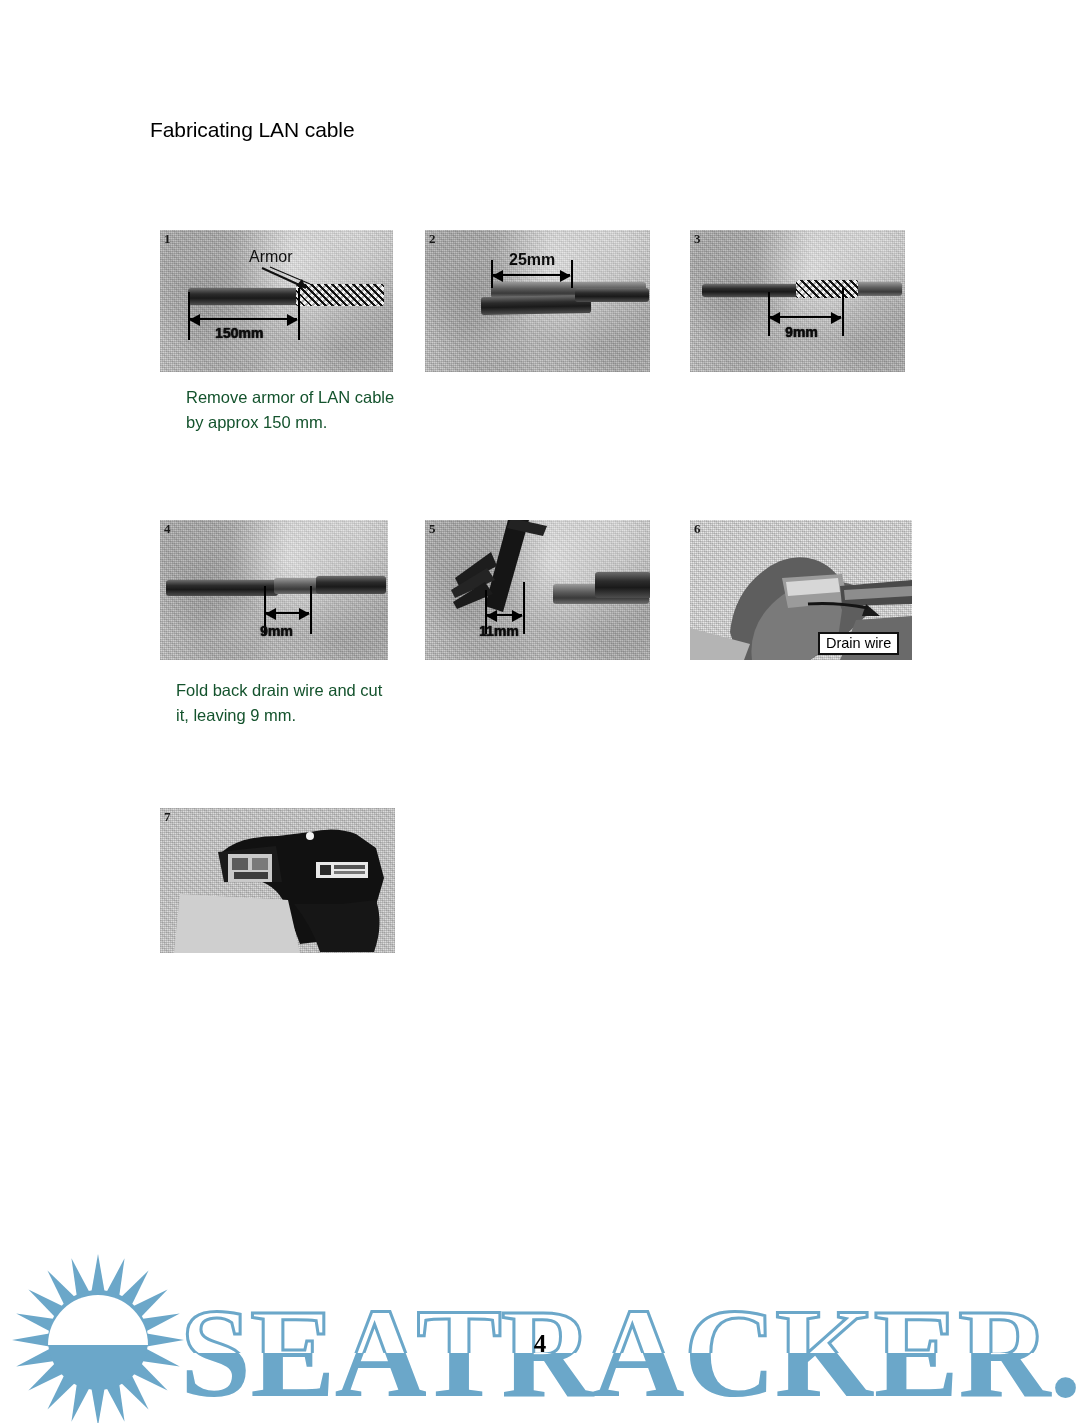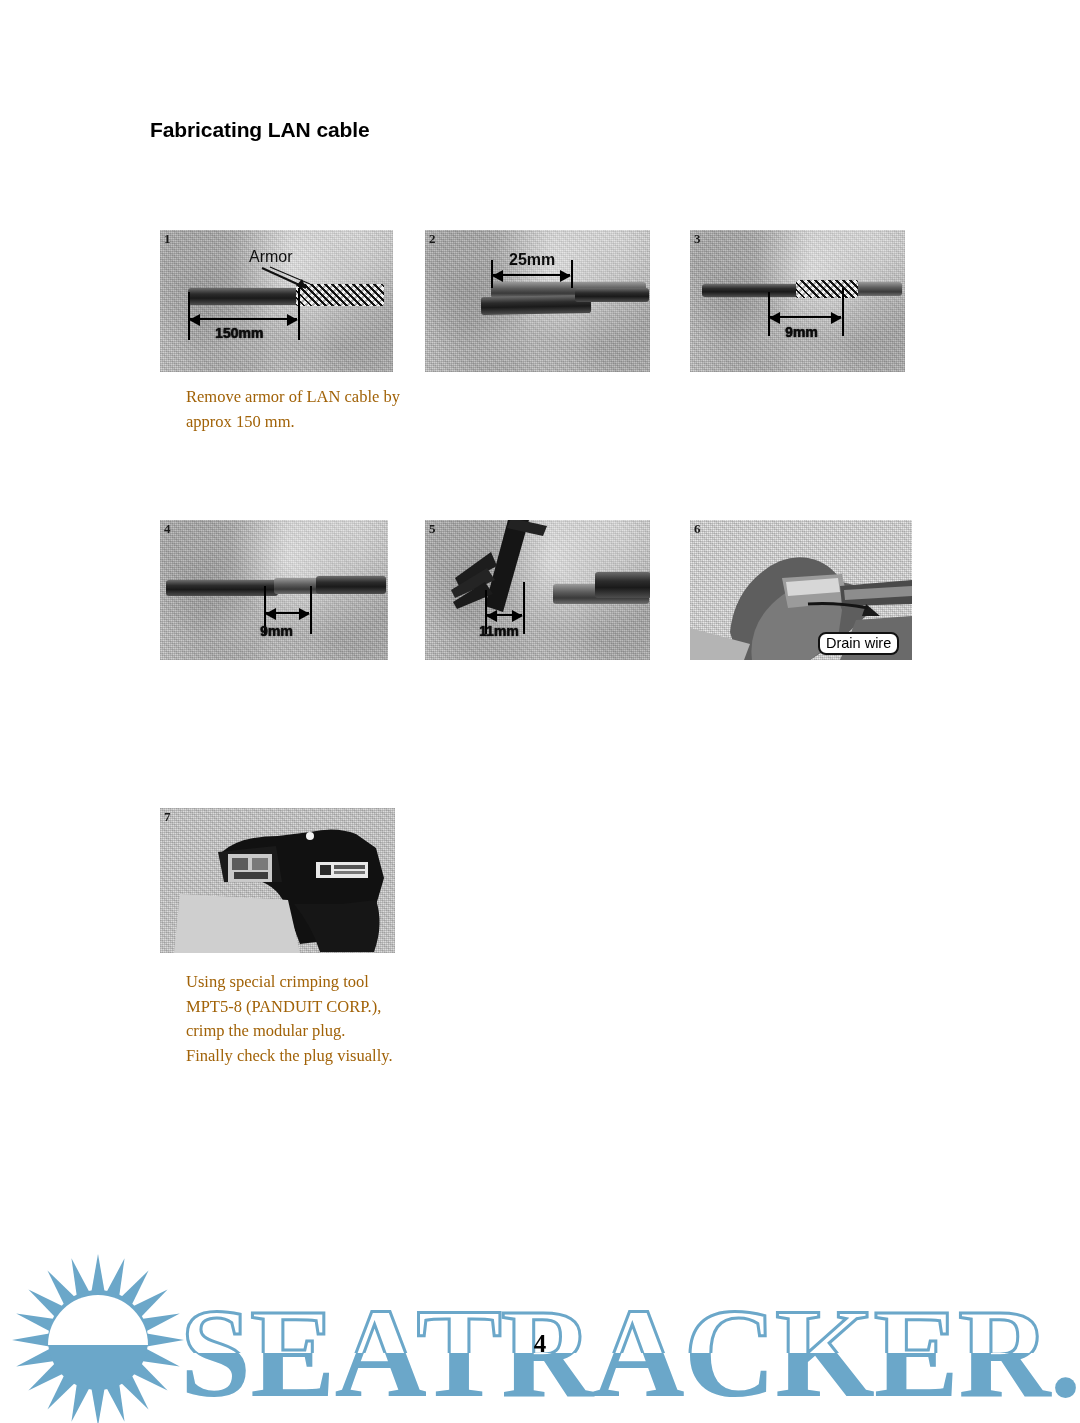--- a/index.html
+++ b/index.html
@@ -23,21 +23,21 @@
     left: 0; top: 0;
     width: 1080px;
     height: 1423px;
   }
 
   .heading {
     position: absolute;
     left: 150px;
     top: 118px;
     font-size: 21px;
-    font-weight: bold;
+    font-weight: normal;
     letter-spacing: -0.1px;
   }
 
   .intro {
     position: absolute;
     left: 150px;
     top: 160px;
     width: 790px;
     font-size: 16.5px;
     line-height: 26px;
@@ -164,22 +164,21 @@
     font-size: 14.5px;
     padding: 1px 6px 2px 6px;
     white-space: nowrap;
     color: #000;
   }
 
   .caption {
     position: absolute;
     font-size: 16.5px;
     line-height: 24.5px;
-    color: #a16207;
-    font-family: Liberation Serif, serif;
+    color: #14532d;
   }
 
   
   .watermark {
     position: absolute;
     left: 0;
     bottom: 0;
     width: 1080px;
     height: 175px;
     z-index: 30;
@@ -276,20 +275,21 @@
       <div class="cable light" style="left:114px; top:58px; width:46px; height:16px;"></div>
       <div class="cable" style="left:156px; top:56px; width:70px; height:18px;"></div>
 
       <div class="tick" style="left:104px; top:66px; height:48px;"></div>
       <div class="tick" style="left:150px; top:66px; height:48px;"></div>
       <div class="dim" style="left:106px; top:92px; width:43px;"></div>
       <div class="dimlabel blur" style="left:100px; top:103px;">9mm</div>
     </div>
   </div>
 
+  <div class="caption" style="left:176px; top:678px; width:215px;">Fold back drain wire and cut it, leaving 9 mm.</div>
 
   <div class="figure" style="left:425px; top:520px; width:225px; height:140px;">
     <div class="panel" style="width:225px; height:140px;">
       <div class="grain"></div>
       <div class="mottle"></div>
       <div class="num">5</div>
 
       <svg style="position:absolute; left:26px; top:-4px; width:120px; height:110px; z-index:4;" viewBox="0 0 120 110">
         <path d="M58 0 L78 4 L52 96 L34 90 Z" fill="#151515"></path>
         <path d="M40 36 L4 62 L8 70 L46 50 Z" fill="#1d1d1d"></path>
@@ -325,21 +325,21 @@
         <path d="M150 66 L222 60 L222 84 L152 86 Z" fill="#4a4a4a"></path>
         <path d="M154 70 L222 66 L222 76 L155 80 Z" fill="#8d8d8d"></path>
 
         <path d="M176 84 L190 96 L172 96 Z" fill="#1a1a1a"></path>
         <path d="M118 84 Q146 82 178 88" stroke="#141414" stroke-width="3" fill="none"></path>
 
         <path d="M0 108 L60 124 L54 140 L0 140 Z" fill="#b4b4b4"></path>
         <path d="M166 100 L222 96 L222 140 L150 140 Z" fill="#6a6a6a"></path>
       </svg>
 
-      <div class="callout" style="left:128px; bottom:5px;border-radius:8px;">Drain wire</div>
+      <div class="callout" style="left:128px; bottom:5px;">Drain wire</div>
     </div>
   </div>
 
 
   <div class="figure" style="left:160px; top:808px; width:235px; height:145px;">
     <div class="panel" style="width:235px; height:145px; background:#dcdcdc;">
       <div class="grain"></div>
       <div class="num">7</div>
 
       <svg style="position:absolute; left:0; top:0; width:235px; height:145px; z-index:5;" viewBox="0 0 235 145">
@@ -360,21 +360,20 @@
         <rect x="174" y="57" width="31" height="4" fill="#555"></rect>
         <rect x="174" y="63" width="31" height="3" fill="#777"></rect>
 
         <circle cx="150" cy="28" r="4" fill="#f2f2f2"></circle>
 
         <path d="M20 86 L128 92 L140 145 L14 145 Z" fill="#cfcfcf"></path>
       </svg>
     </div>
   </div>
 
-  <div class="caption" style="left:186px; top:970px; width:210px;">Using special crimping tool MPT5-8 (PANDUIT CORP.), crimp the modular plug. Finally check the plug visually.</div>
 
 </div>
 
 <svg class="watermark" viewBox="0 0 1080 175" preserveAspectRatio="none">
   <defs>
     <clipPath id="topHalf">
         <rect x="0" y="0" width="1080" height="105"></rect>
       </clipPath>
     <clipPath id="botHalf">
         <rect x="0" y="105" width="1080" height="70"></rect>

